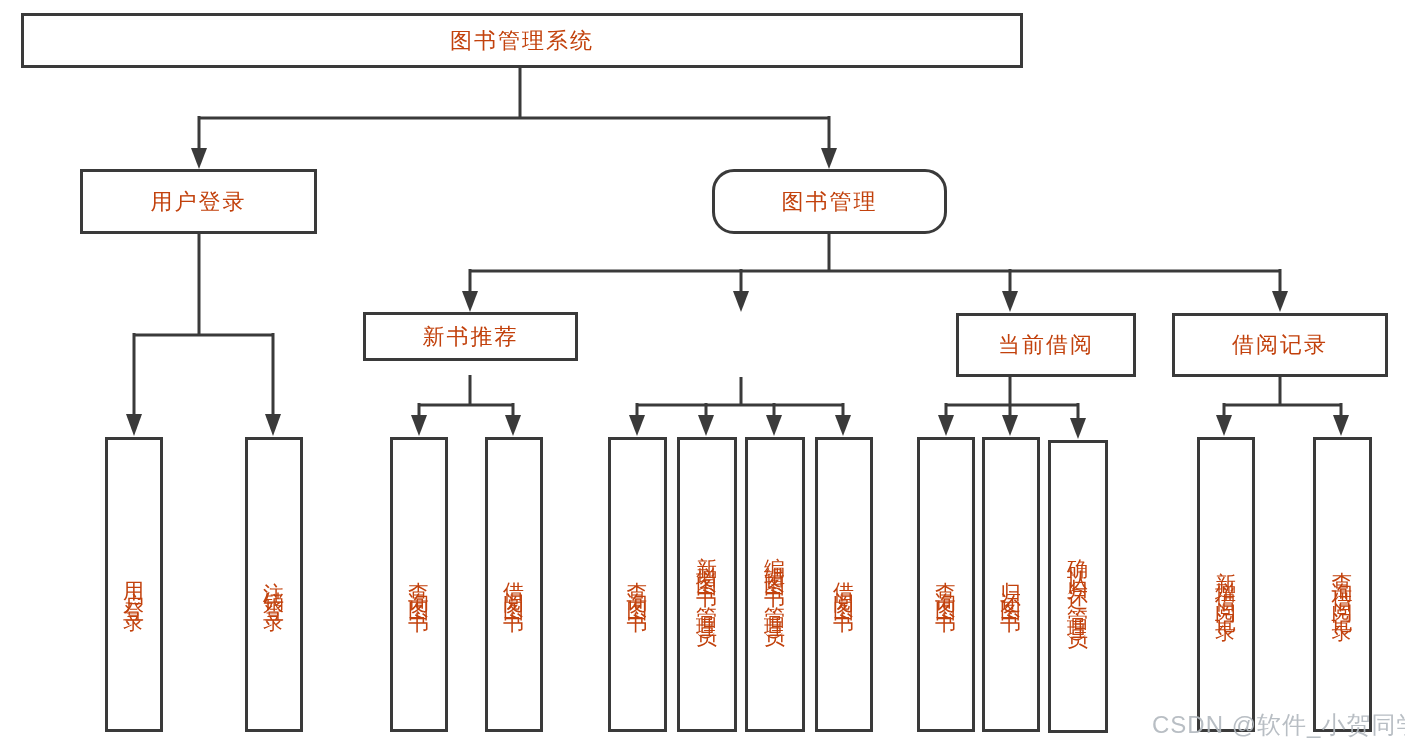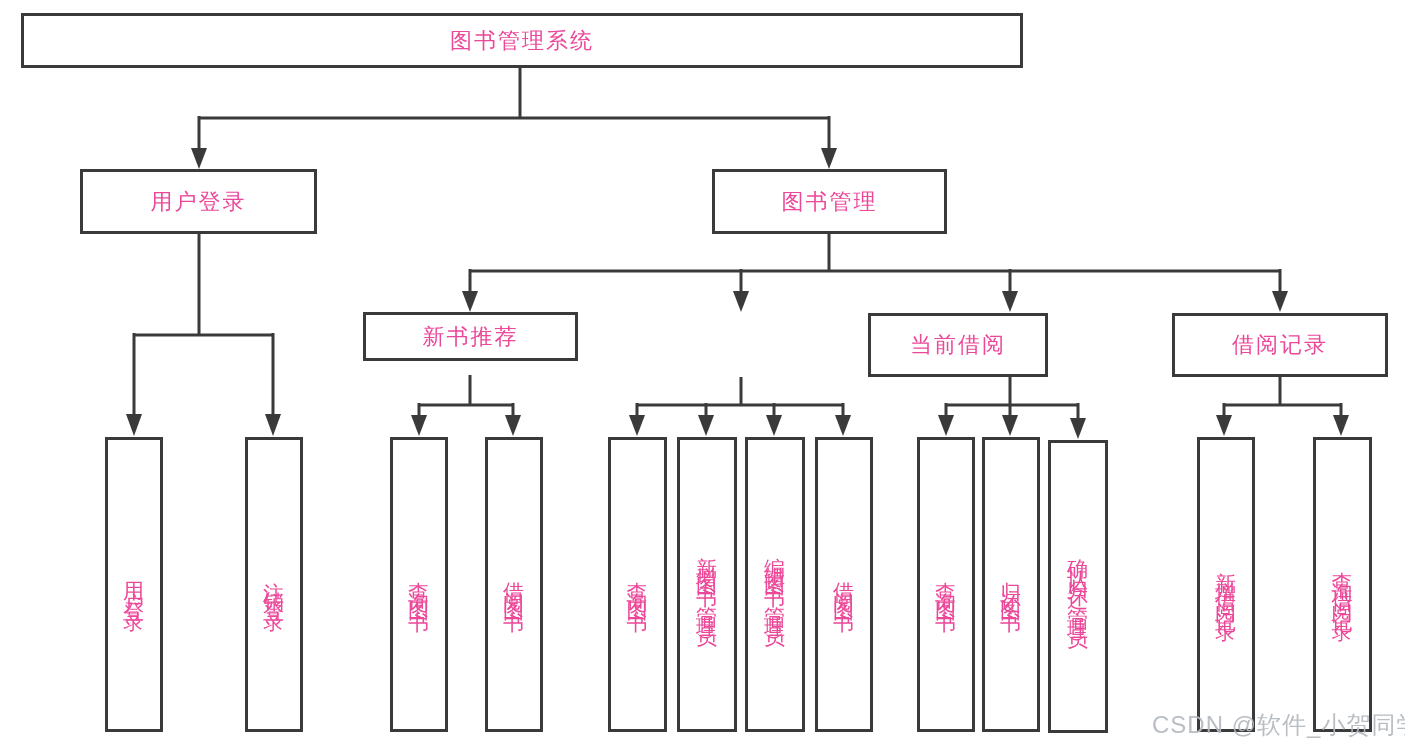--- a/index.html
+++ b/index.html
@@ -9,41 +9,41 @@
     background:#ffffff;
     font-family:"Liberation Sans","DejaVu Sans",sans-serif;
     overflow:hidden;
   }
   .wires{position:absolute;left:0;top:0;width:1405px;height:747px;pointer-events:none;}
   .node{
     position:absolute;
     box-sizing:border-box;
     border:3px solid #3a3a3a;
     background:#ffffff;
-    color:#ec4899;
+    color:#c2410c;
     display:flex;align-items:center;justify-content:center;
     text-align:center;
   }
   .h-node{font-size:22px;letter-spacing:2px;line-height:1;}
   .v-node{
     writing-mode:vertical-rl;
     text-orientation:mixed;
     font-size:21px;
     letter-spacing:10px;
     line-height:1;
   }
   
   .n-root{left:21px;top:13px;width:1002px;height:55px;}
   
   .n-user-login{left:80px;top:169px;width:237px;height:65px;}
-  .n-book-mgmt{left:712px;top:169px;width:235px;height:65px;}
+  .n-book-mgmt{left:712px;top:169px;width:235px;height:65px;border-radius:22px;}
   
   .n-new-book{left:363px;top:312px;width:215px;height:49px;}
   .n-book-borrow{left:635px;top:313px;width:212px;height:64px;}
-  .n-cur-borrow{left:868px;top:313px;width:180px;height:64px;text-align:center;}
+  .n-cur-borrow{left:956px;top:313px;width:180px;height:64px;text-align:center;}
   .n-borrow-rec{left:1172px;top:313px;width:216px;height:64px;}
   
   .leaf{top:437px;height:295px;width:58px;}
   .lf1{left:105px;}  .lf2{left:245px;}
   .lf3{left:390px;}  .lf4{left:485px;}
   .lf5{left:608px;width:59px;} .lf6{left:677px;width:60px;}
   .lf7{left:745px;width:60px;} .lf8{left:815px;}
   .lf9{left:917px;}  .lf10{left:982px;}
   .lf11{left:1048px;width:60px;top:440px;height:293px;}
   .lf12{left:1197px;} .lf13{left:1313px;width:59px;}

